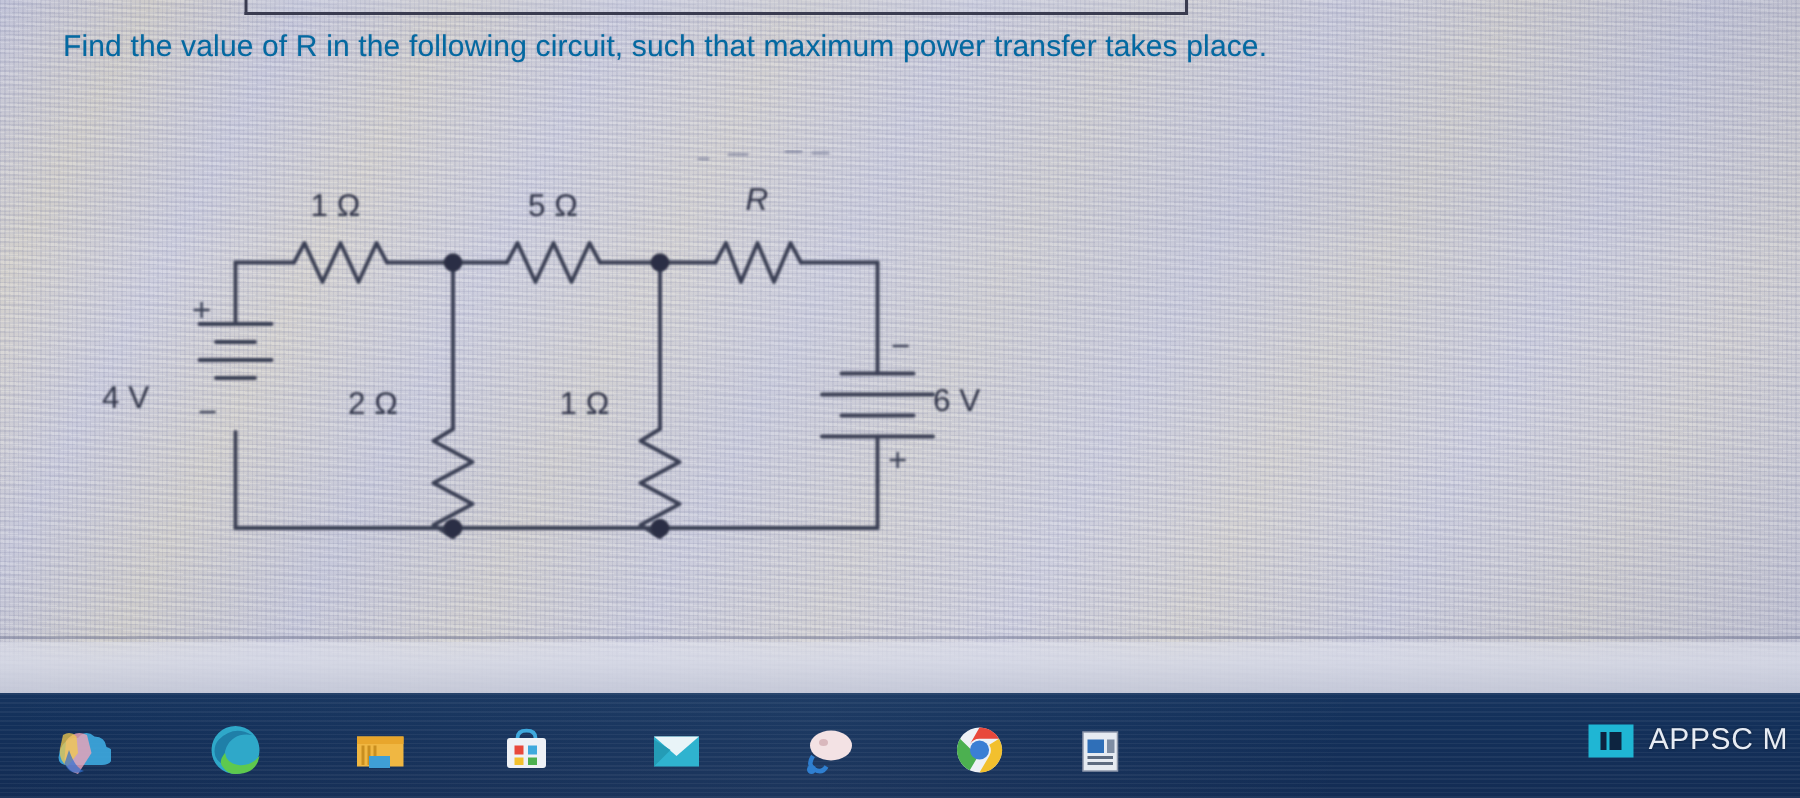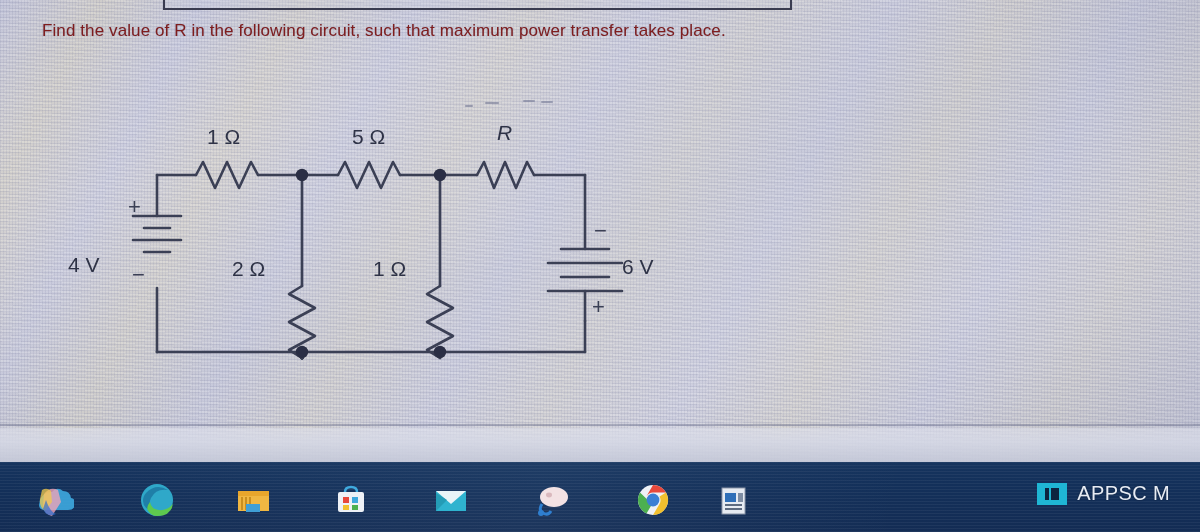--- a/index.html
+++ b/index.html
@@ -57,21 +57,21 @@
   
   .topbox{
     position:absolute;left:163px;top:-22px;width:625px;height:30px;
     border:2px solid #3a3c50;border-top:none;
     background:rgba(205,207,222,0.25);
   }
 
   
   .qtext{
     position:absolute;left:42px;top:16px;width:1120px;
-    color:#7f1d1d;font-size:17px;line-height:30px;
+    color:#0369a1;font-size:20px;line-height:30px;
     letter-spacing:0.1px;
     text-shadow:0 0 1px rgba(120,125,160,0.55);
   }
   .qline{display:block;white-space:nowrap;}
 
   
   .circuit{position:absolute;left:0;top:86px;width:700px;height:300px;}
   .circuit svg{display:block;}
 
   
@@ -86,21 +86,21 @@
     pointer-events:none;
   }
   .tb-moire{
     position:absolute;left:0;top:0;width:1200px;height:70px;
     background-image:repeating-linear-gradient(0deg, rgba(255,255,255,0.05) 0px, rgba(255,255,255,0.05) 1px, rgba(0,0,0,0.0) 1px, rgba(0,0,0,0.0) 3px);
     pointer-events:none;
   }
   .tbicon{position:absolute;top:18px;width:42px;height:40px;}
   .tbicon svg{display:block;filter:blur(0.35px);}
   .appsc{
-    position:absolute;right:30px;top:20px;display:flex;align-items:center;gap:10px;
+    position:absolute;right:8px;top:20px;display:flex;align-items:center;gap:10px;
   }
   .appsc-ico{width:30px;height:22px;background:#1fb6d4;display:flex;align-items:center;justify-content:center;gap:2px;}
   .appsc-ico i{display:block;width:4px;height:12px;background:#0d2440;}
   .appsc-ico i.w{width:8px;}
   .appsc-lbl{color:#e7ecf4;font-size:20px;letter-spacing:0.4px;text-shadow:0 0 2px rgba(0,0,0,0.4);}
   
   .edgeline{position:absolute;left:0;top:428px;width:1200px;height:34px;
      background:linear-gradient(180deg, rgba(226,228,238,0.55) 0%, rgba(214,217,230,0.85) 40%, rgba(196,200,216,0.9) 100%);}
   .edgeline2{position:absolute;left:0;top:424px;width:1200px;height:2px;background:rgba(90,95,125,0.35);}
 </style>

